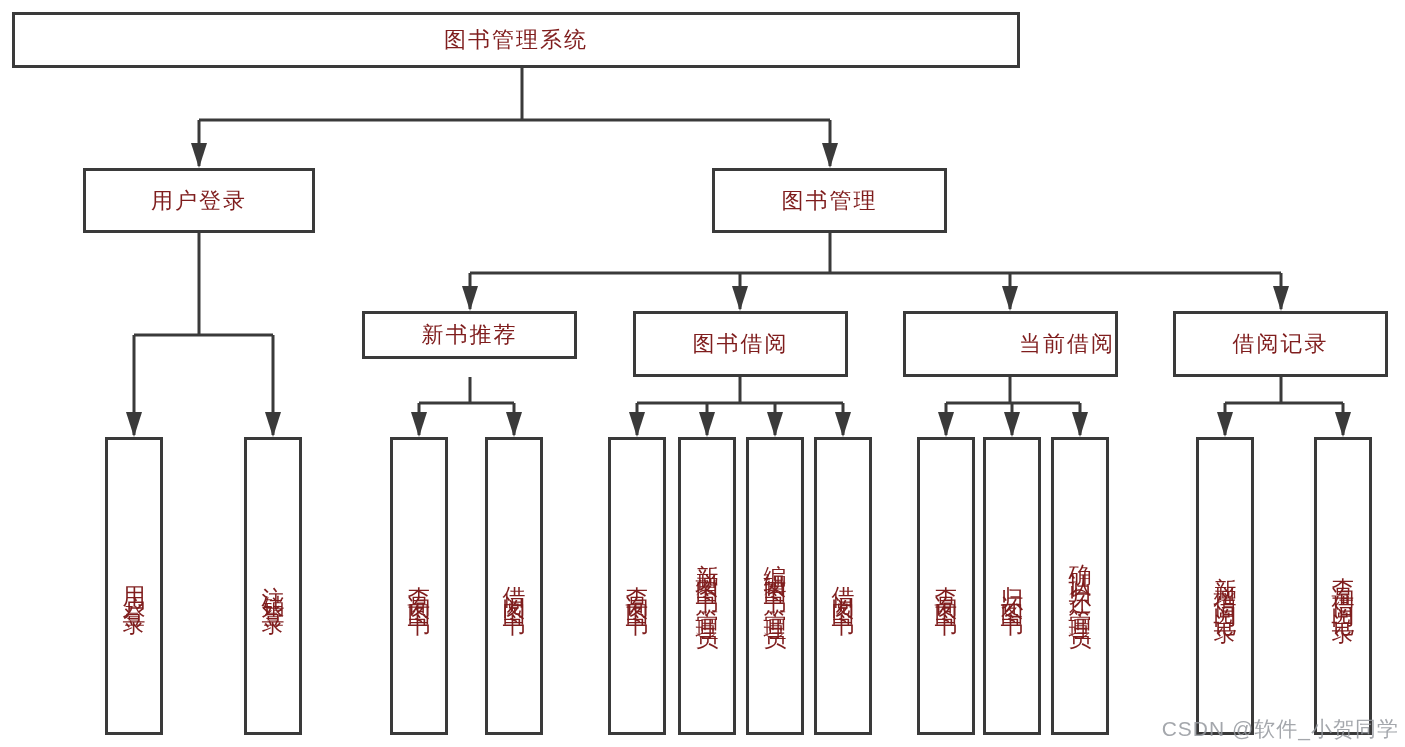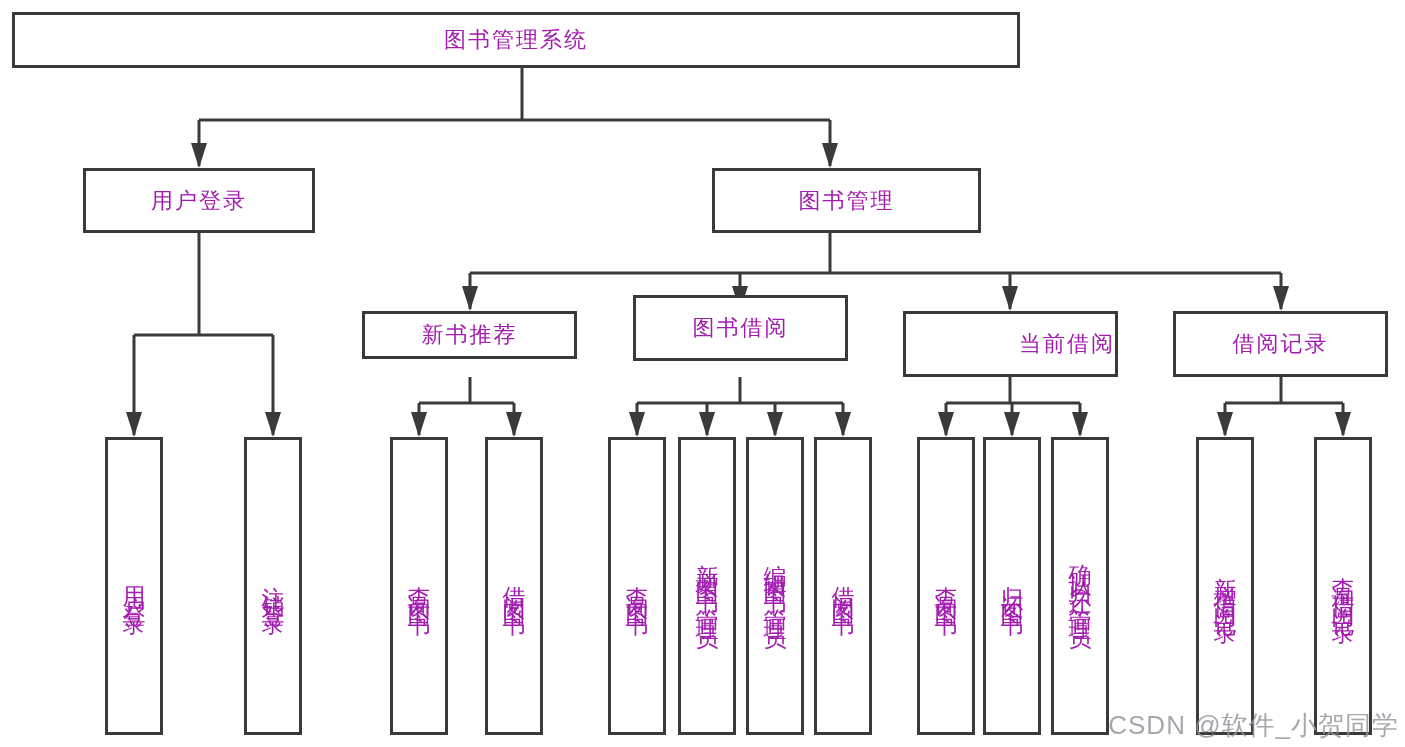--- a/index.html
+++ b/index.html
@@ -17,36 +17,36 @@
     box-sizing:border-box;
     background:#ffffff;
     border:3px solid #3a3a3a;
     display:flex;
     align-items:center;
     justify-content:center;
   }
   .node .lbl{
     font-size:22px;
     letter-spacing:2px;
-    color:#a21caf;
+    color:#7f1d1d;
     white-space:nowrap;
   }
   .leaf .lbl{
     writing-mode:vertical-rl;
     text-orientation:mixed;
     font-size:23px;
     letter-spacing:9px;
     line-height:1;
     white-space:nowrap;
   }
   .watermark{
     position:absolute;
     right:6px;
     bottom:4px;
-    font-size:26px;
+    font-size:21px;
     letter-spacing:1px;
     color:rgba(148,152,158,0.85);
     white-space:nowrap;
   }
 </style>
 </head>
 <body>
 
 <div class="stage">
 
@@ -97,28 +97,28 @@
     </g>
   </svg>
 
   <div class="node" style="left:12px;top:12px;width:1008px;height:56px;">
     <span class="lbl">图书管理系统</span>
   </div>
 
   <div class="node" style="left:83px;top:168px;width:232px;height:65px;">
     <span class="lbl">用户登录</span>
   </div>
-  <div class="node" style="left:712px;top:168px;width:269px;height:65px;">
+  <div class="node" style="left:712px;top:168px;width:235px;height:65px;">
     <span class="lbl">图书管理</span>
   </div>
 
   <div class="node" style="left:362px;top:311px;width:215px;height:48px;">
     <span class="lbl">新书推荐</span>
   </div>
-  <div class="node" style="left:633px;top:295px;width:215px;height:66px;">
+  <div class="node" style="left:633px;top:311px;width:215px;height:66px;">
     <span class="lbl">图书借阅</span>
   </div>
   <div class="node" style="left:903px;top:311px;width:215px;height:66px;justify-content:flex-end;">
     <span class="lbl">当前借阅</span>
   </div>
   <div class="node" style="left:1173px;top:311px;width:215px;height:66px;">
     <span class="lbl">借阅记录</span>
   </div>
 
   <div class="node leaf" style="left:105px;top:437px;width:58px;height:298px;">

